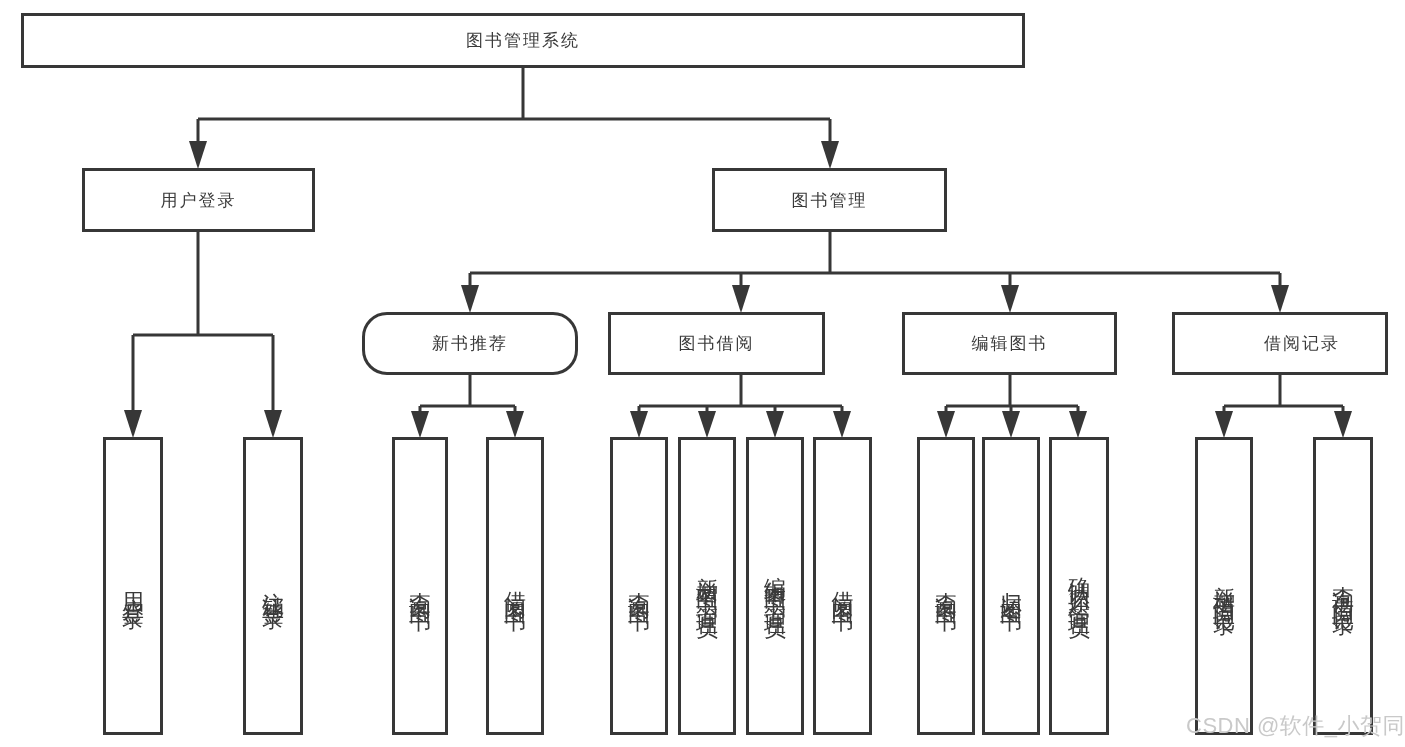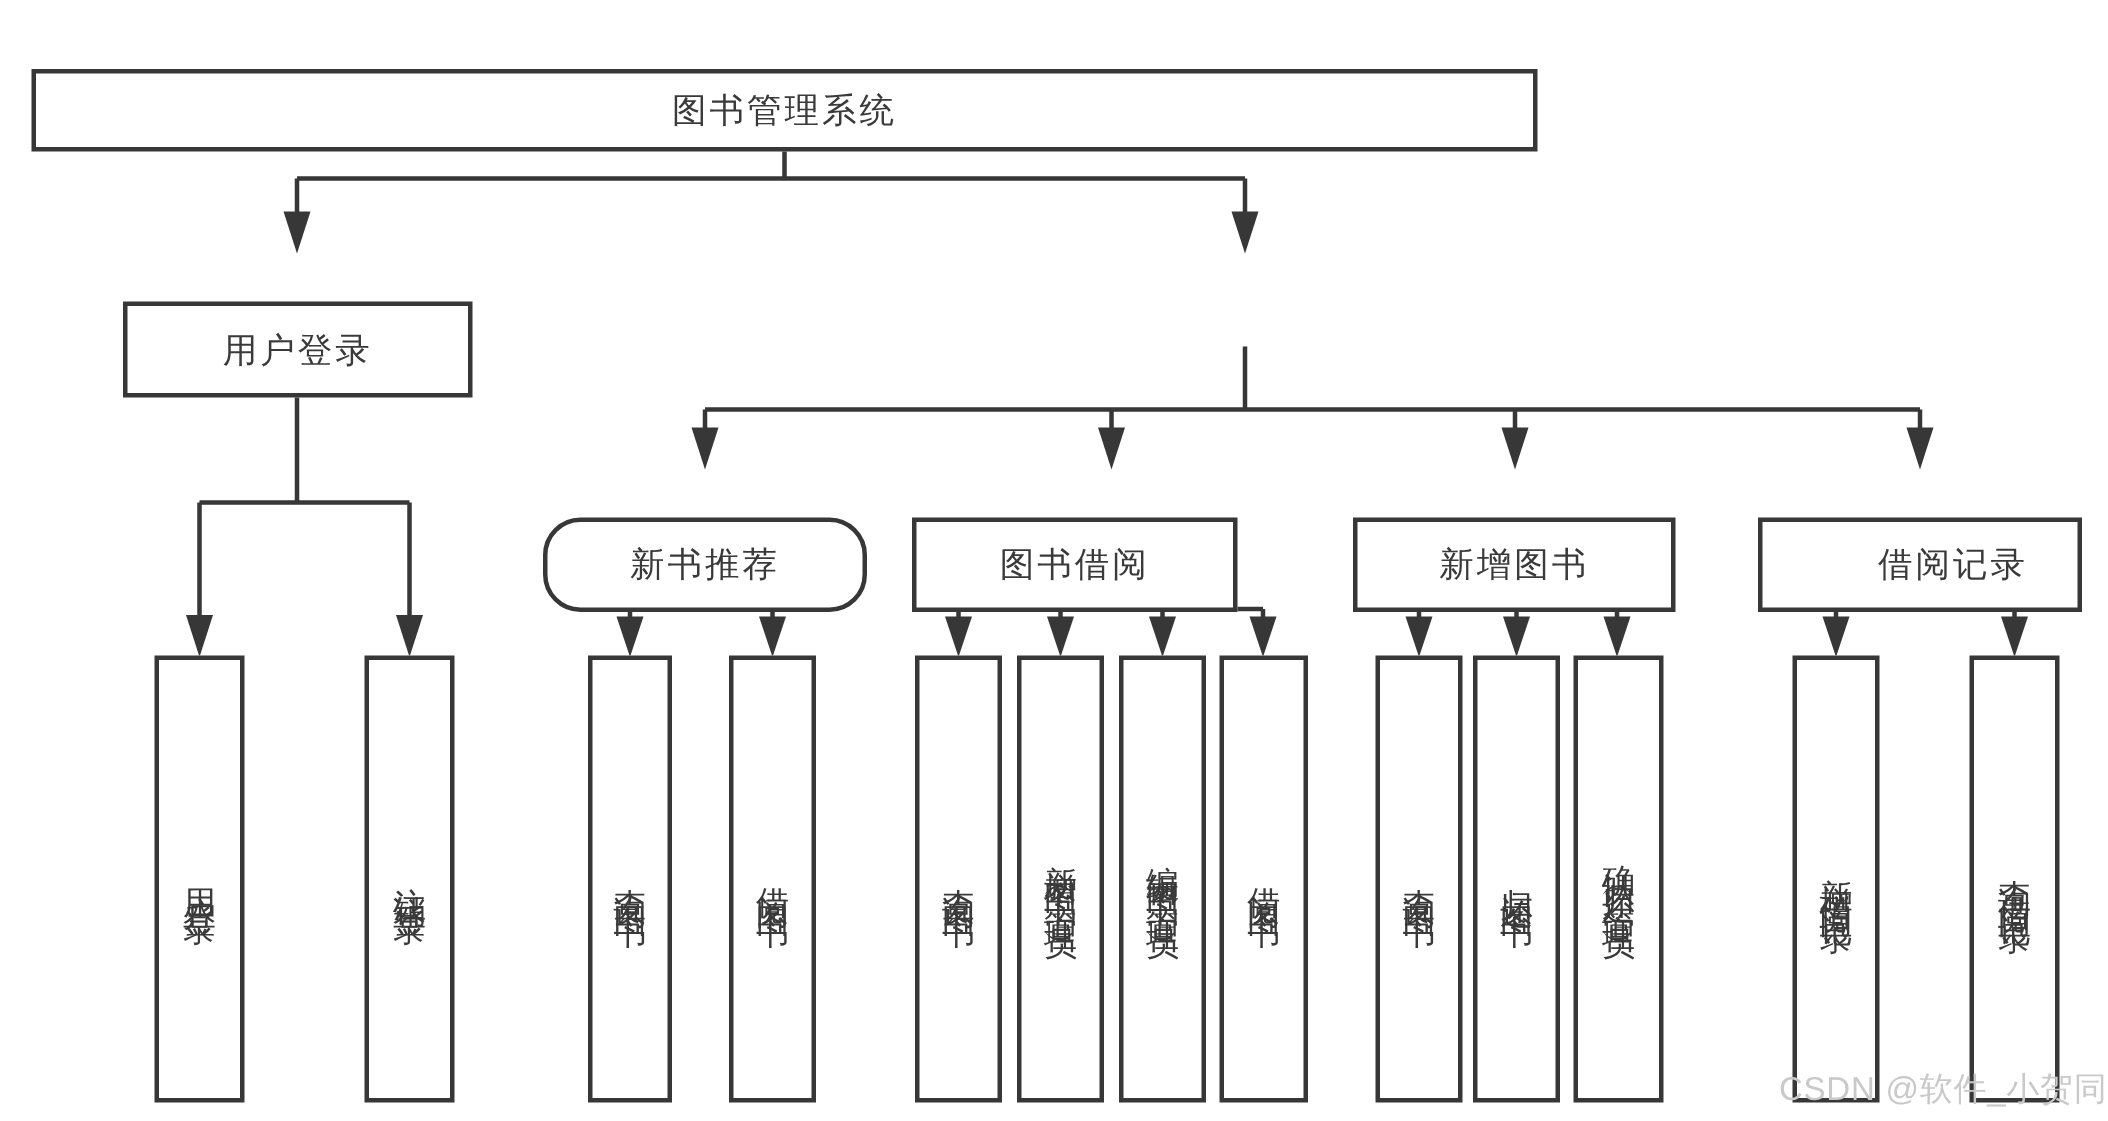--- a/index.html
+++ b/index.html
@@ -16,23 +16,22 @@
     font-family:"Liberation Sans","DejaVu Sans",sans-serif;
   }
   .canvas{position:relative;width:1405px;height:747px;}
   svg.wires{position:absolute;left:0;top:0;z-index:1;}
   .hnode{
     position:absolute;z-index:2;
     background:var(--box-background);
     border:3px solid var(--line);
     display:flex;align-items:center;justify-content:center;
     color:var(--text);
-    font-size:23px;letter-spacing:2px;
+    font-size:17px;letter-spacing:2px;
     box-sizing:border-box;
-    margin-top:33px;
   }
   .vnode{
     position:absolute;z-index:2;
     background:var(--box-background);
     border:3px solid var(--line);
     display:flex;align-items:center;justify-content:center;
     color:var(--text);
     box-sizing:border-box;
     top:437px;height:298px;
   }
@@ -98,29 +97,32 @@
     </g>
   </svg>
 
   <div class="hnode" style="left:21px;top:13px;width:1004px;height:55px;">
     <span>图书管理系统</span>
   </div>
 
   <div class="hnode" style="left:82px;top:168px;width:233px;height:64px;">
     <span>用户登录</span>
   </div>
+  <div class="hnode" style="left:712px;top:168px;width:235px;height:64px;">
+    <span>图书管理</span>
+  </div>
 
   <div class="hnode" style="left:362px;top:312px;width:216px;height:63px;border-radius:25px;">
     <span>新书推荐</span>
   </div>
   <div class="hnode" style="left:608px;top:312px;width:217px;height:63px;">
     <span>图书借阅</span>
   </div>
   <div class="hnode" style="left:902px;top:312px;width:215px;height:63px;">
-    <span>新增图书</span>
+    <span>编辑图书</span>
   </div>
   <div class="hnode" style="left:1172px;top:312px;width:216px;height:63px;padding-left:44px;">
     <span>借阅记录</span>
   </div>
 
   <div class="vnode" style="left:103px;width:60px;">
     <span>用户登录</span>
   </div>
   <div class="vnode" style="left:243px;width:60px;">
     <span>注销登录</span>

